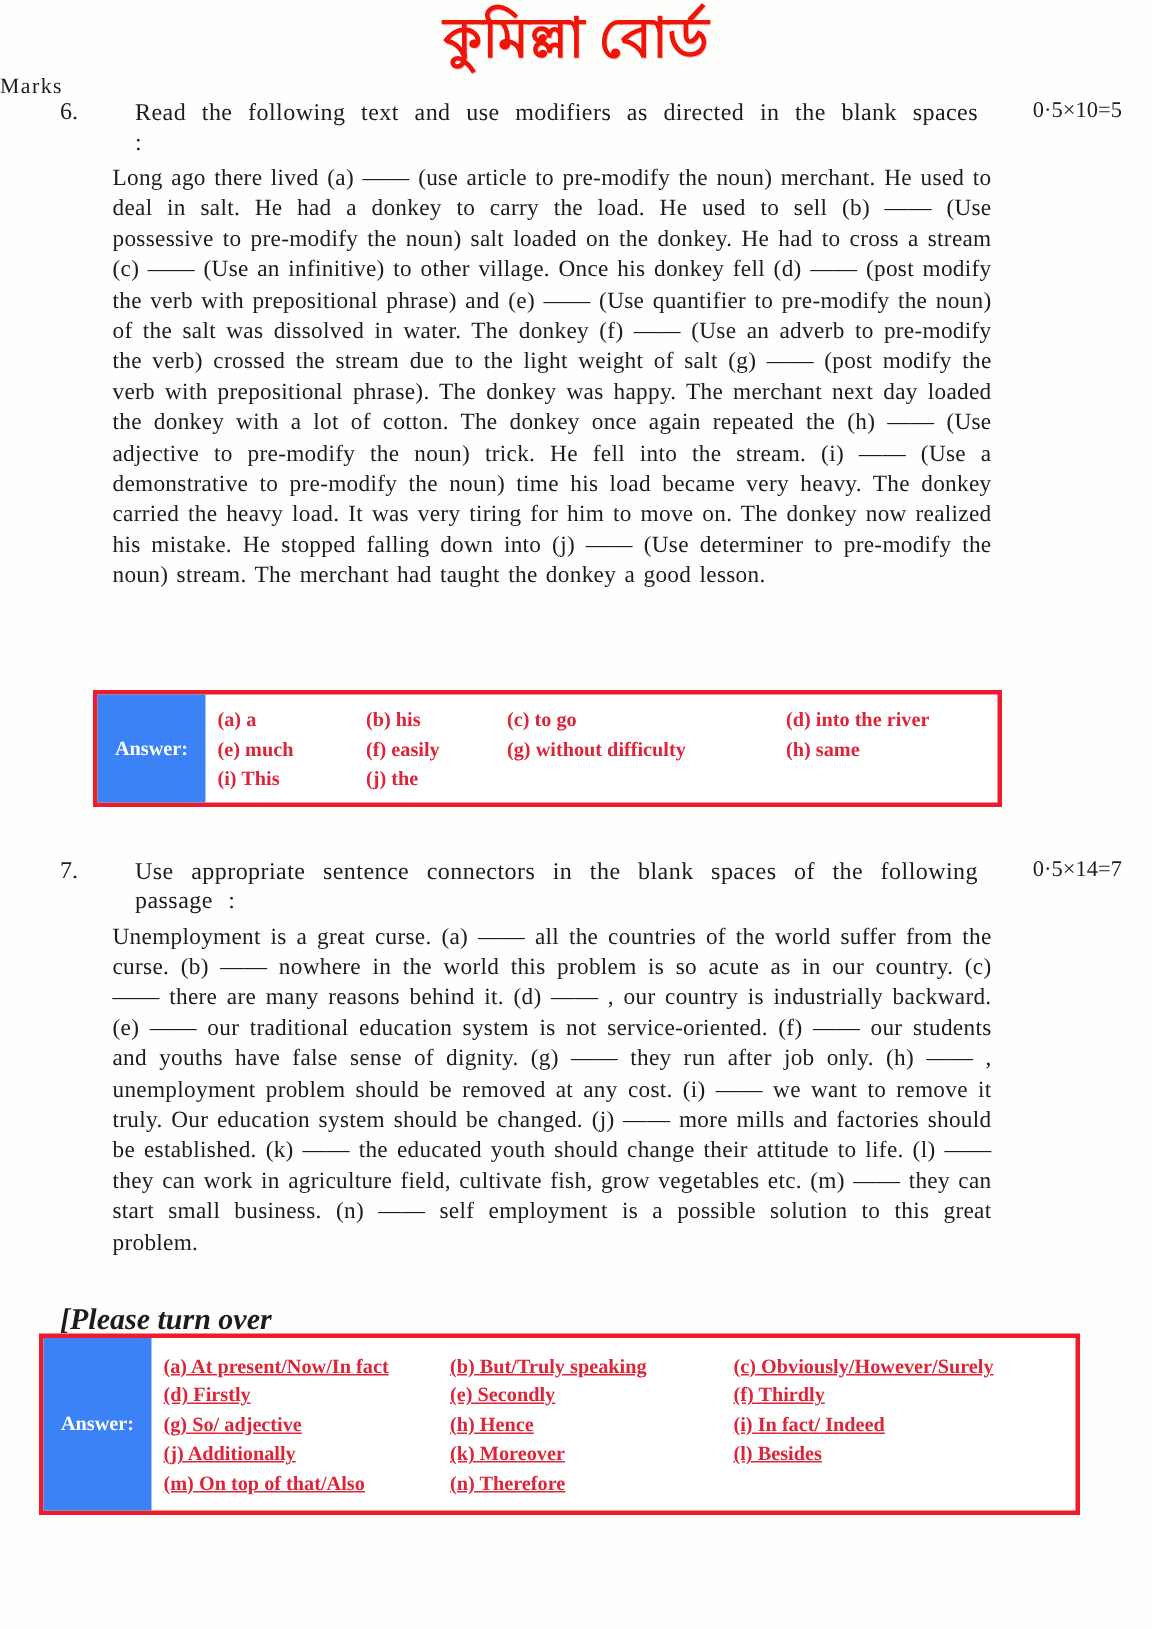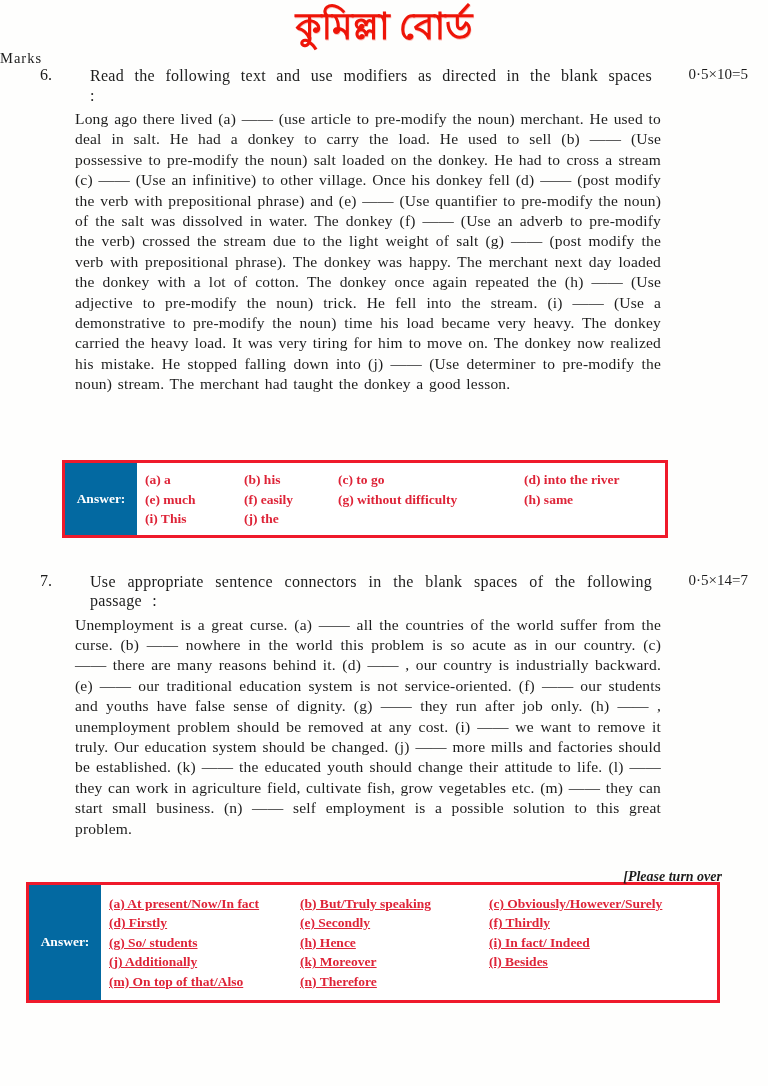--- a/index.html
+++ b/index.html
@@ -47,21 +47,21 @@
 
   .ansbox {
     border: 3px solid #ef1a2b;
     background: #ffffff;
     display: flex;
     box-sizing: border-box;
   }
   #q6-box { margin-left: 22px; width: 606px; margin-top: 25px; min-height: 74px; }
   #q7-box { margin-left: -14px; width: 694px; min-height: 121px; position: relative; z-index: 1; }
   .ans-label {
-    background: #0369a1;
+    background: #3b82f6;
     color: #ffffff;
     font-weight: bold;
     font-size: 13.5px;
     width: 72px; min-width: 72px;
     display: flex; align-items: center; justify-content: center;
   }
   .ans-content {
     flex: 1;
     padding: 7px 6px 6px 8px;
     display: grid;
@@ -70,25 +70,24 @@
     font-weight: bold;
     color: #de2438;
     font-size: 13.5px;
     line-height: 19.5px;
     white-space: nowrap;
   }
   .g4 { grid-template-columns: 95px 90px 182px 1fr; }
   .g3 { grid-template-columns: 187px 185px 1fr; text-decoration: underline; }
 
   .turnover {
-    text-align: right;
     padding-right: 26px;
     font-weight: bold;
     font-style: italic;
-    font-size: 14px;
+    font-size: 20px;
     margin-top: 4px;
     margin-bottom: -3px;
     position: relative;
     z-index: 2;
   }
 </style>
 </head>
 <body>
 
 <div class="page">
@@ -130,21 +129,21 @@
 
     <div class="ansbox" id="q7-box">
       <div class="ans-label">Answer:</div>
       <div class="ans-content g3">
         <span>(a) At present/Now/In fact</span>
         <span>(b) But/Truly speaking</span>
         <span>(c) Obviously/However/Surely</span>
         <span>(d) Firstly</span>
         <span>(e) Secondly</span>
         <span>(f) Thirdly</span>
-        <span>(g) So/ students</span>
+        <span>(g) So/ adjective</span>
         <span>(h) Hence</span>
         <span>(i) In fact/ Indeed</span>
         <span>(j) Additionally</span>
         <span>(k) Moreover</span>
         <span>(l) Besides</span>
         <span>(m) On top of that/Also</span>
         <span>(n) Therefore</span>
       </div>
     </div>
   </div>

